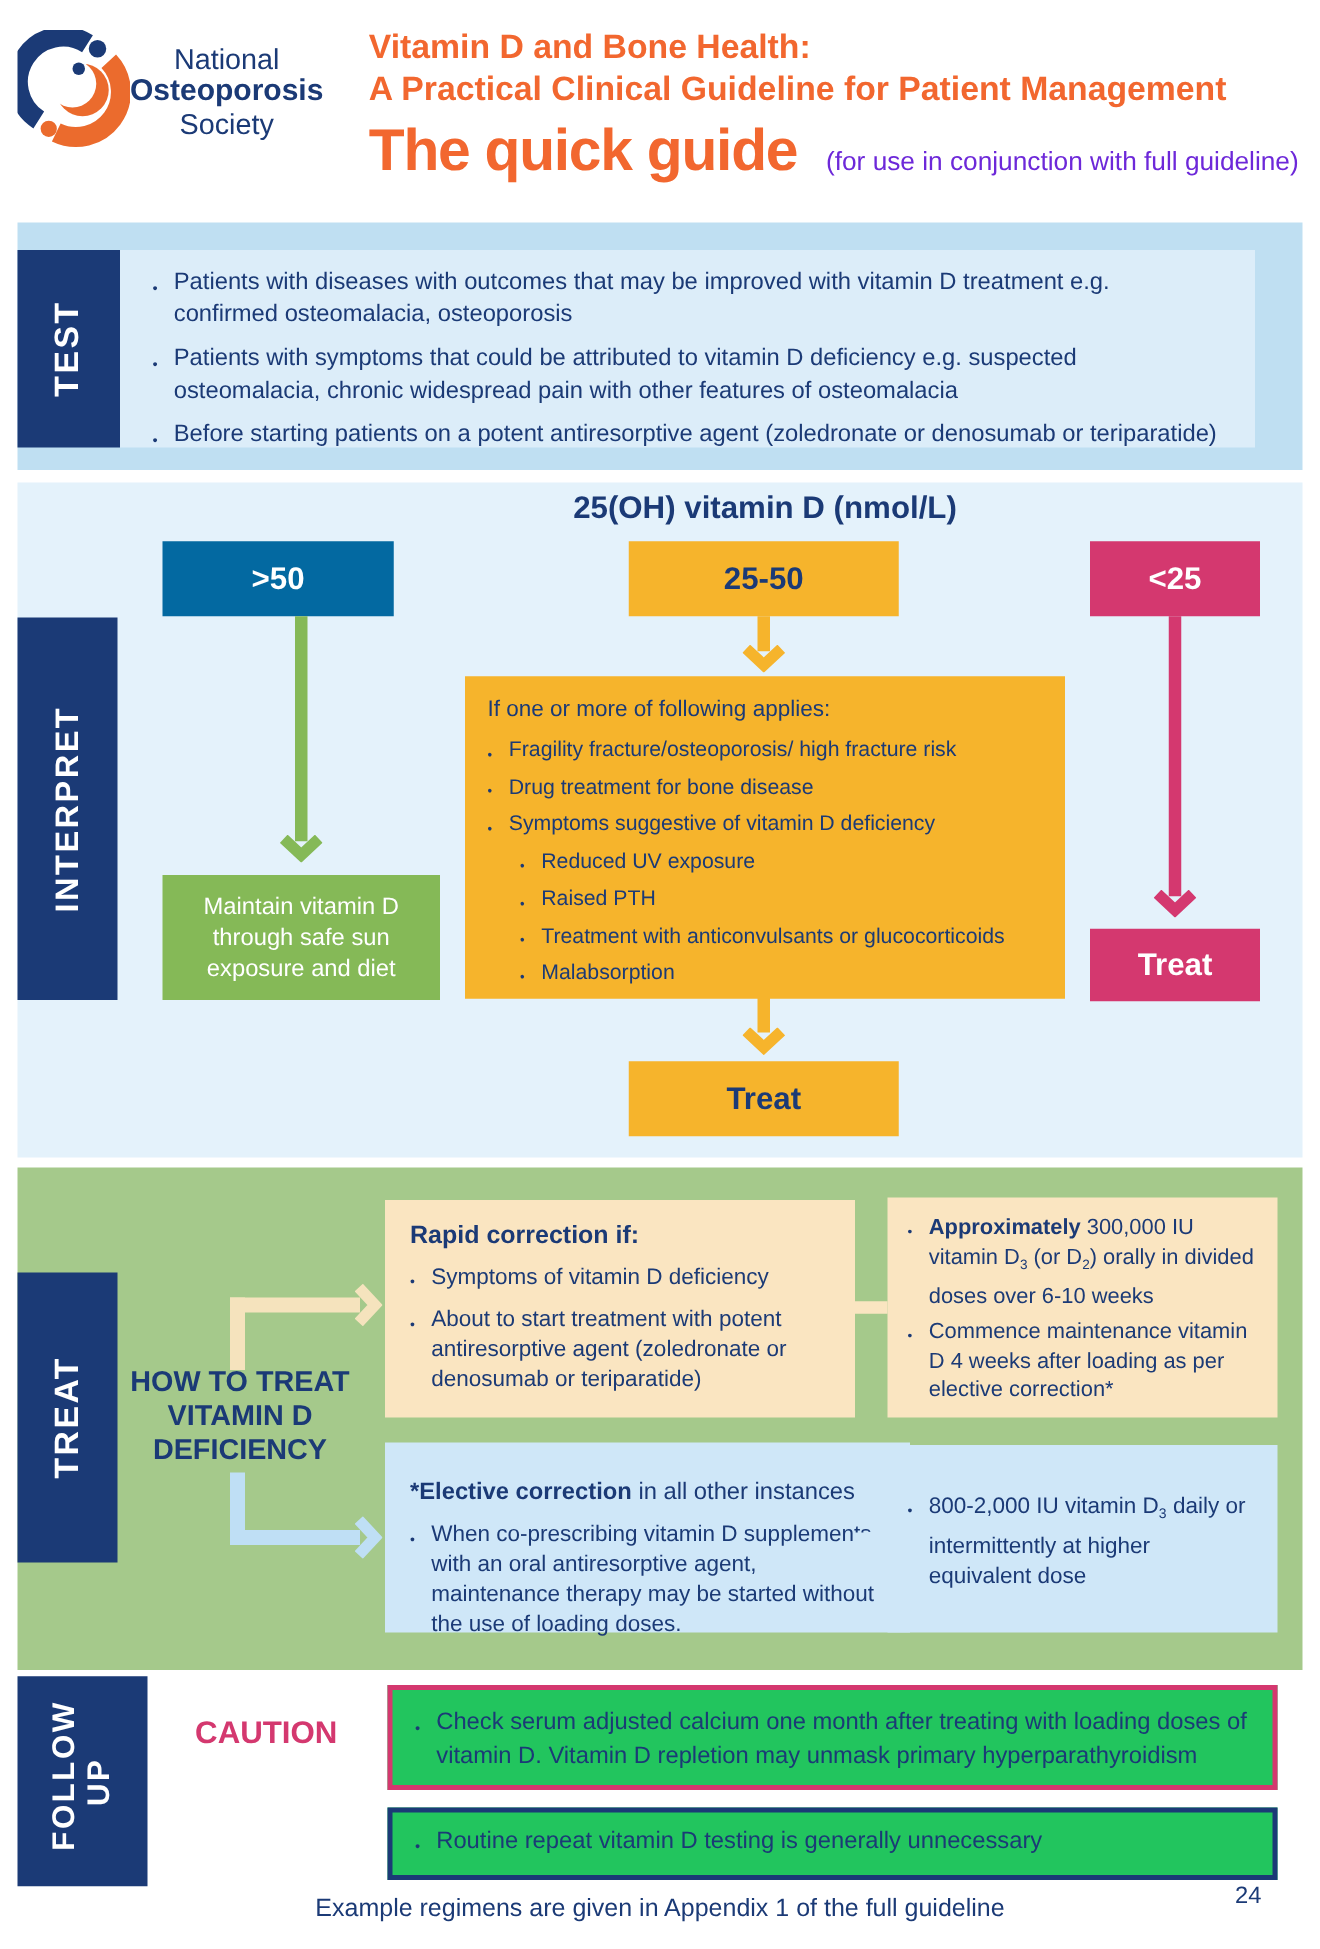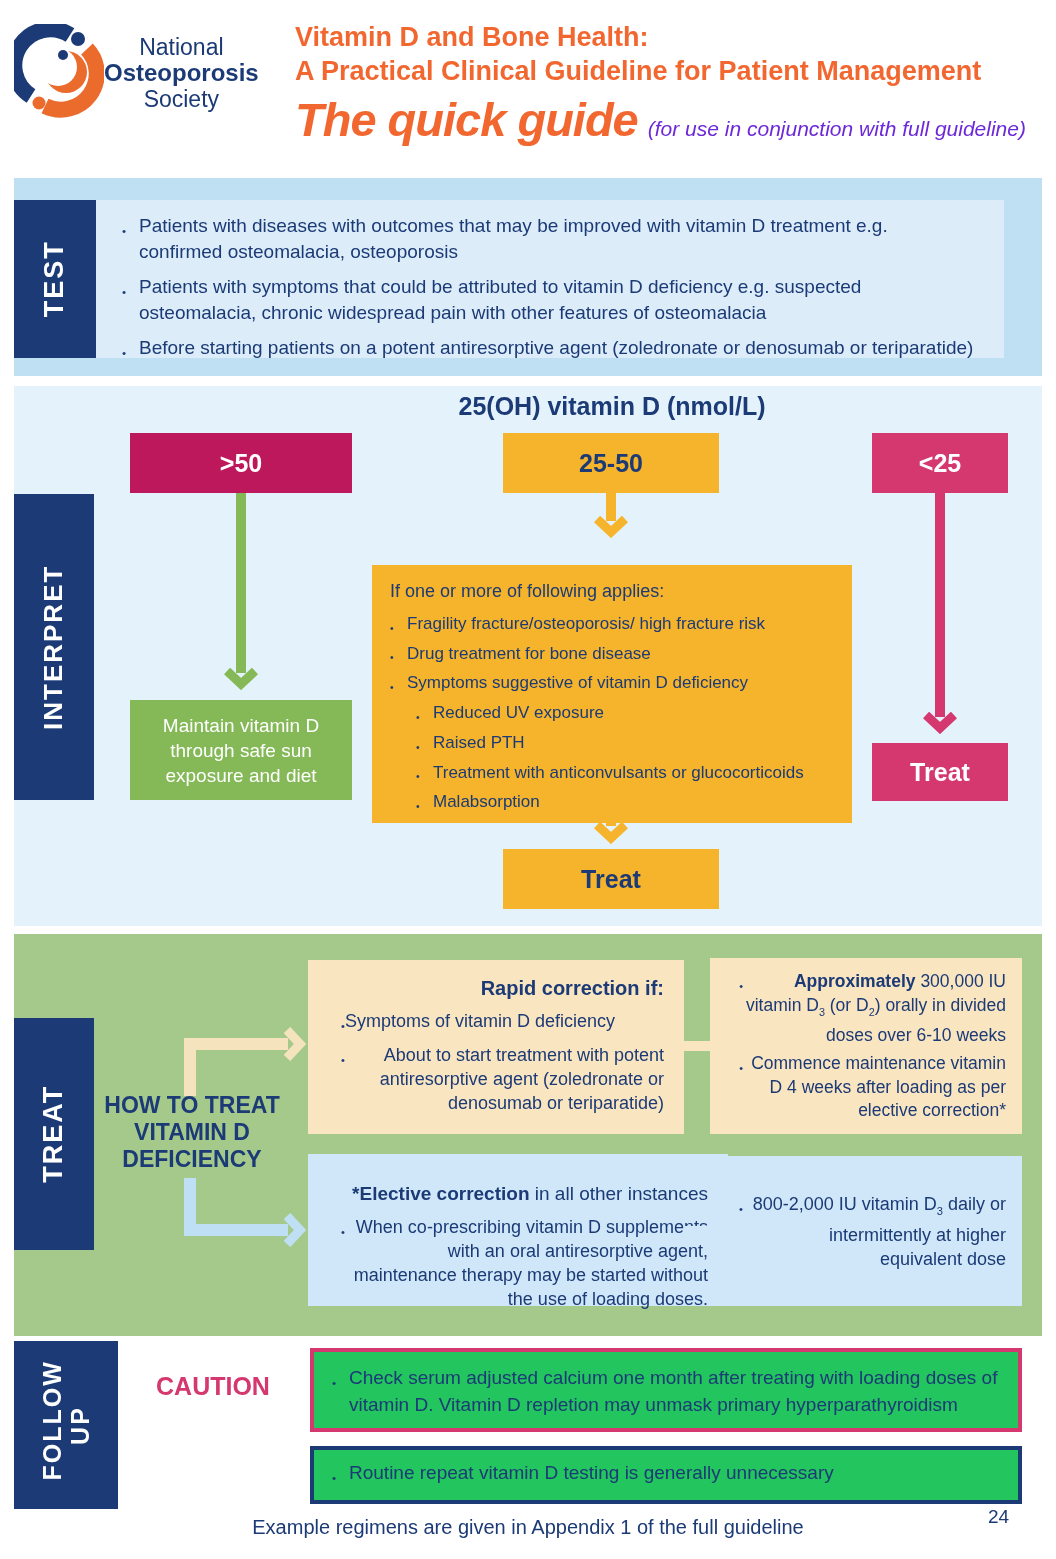--- a/index.html
+++ b/index.html
@@ -3,54 +3,54 @@
 <meta charset="utf-8">
 <style>
   html,body{margin:0;padding:0;background:#fff;}
   #page{position:relative;width:1056px;height:1559px;background:#fff;overflow:hidden;
         font-family:"Liberation Sans",sans-serif;color:#1b3a76;}
   .abs{position:absolute;}
   
   .logo-text{position:absolute;left:104px;top:34px;font-size:23px;line-height:26px;color:#1b3a76;text-align:center;}
   .logo-text .bold{font-weight:bold;font-size:24px;}
   .title-line{position:absolute;left:295px;font-size:27px;font-weight:bold;color:#f2672f;}
-  .quick-row{position:absolute;left:295px;top:92px;display:flex;align-items:baseline;gap:10px;font-style:italic;}
+  .quick-row{position:absolute;left:295px;top:92px;display:flex;align-items:baseline;gap:23px;}
   .quick-big{font-size:47px;font-weight:bold;color:#f2672f;letter-spacing:-1px;}
   .quick-note{font-size:21px;color:#6d28d9;}
   
   .band{position:absolute;left:14px;width:1028px;}
   .navy-box{position:absolute;background:#1b3a76;display:flex;align-items:center;justify-content:center;}
   .vlabel{transform:rotate(-90deg);color:#fff;font-weight:bold;letter-spacing:2px;white-space:nowrap;text-align:center;line-height:1.1;}
   .vlabel.wrap{white-space:normal;width:110px;}
   .panel{position:absolute;box-sizing:border-box;}
   .bullet{display:flex;}
   .bullet::before{content:"•";flex:0 0 17px;font-size:0.62em;padding-top:0.45em;}
   
   .test-panel{background:#dcedf9;padding:13px 30px 8px 26px;font-size:19px;line-height:26px;}
   .test-panel .bullet{margin-bottom:9px;}
   
   .int-heading{position:absolute;left:372px;top:392px;width:480px;text-align:center;
                font-size:25px;font-weight:bold;}
   .branch{position:absolute;height:60px;display:flex;align-items:center;justify-content:center;
           font-size:25px;font-weight:bold;}
-  .crit-box{background:#f6b42c;padding:14px 18px;font-size:17px;line-height:25px;margin-top:24px;}
+  .crit-box{background:#f6b42c;padding:14px 18px;font-size:17px;line-height:25px;}
   .crit-box .hd{margin-bottom:7px;font-size:18px;}
   .crit-box .subs{margin-left:26px;}
   .green-box{background:#85b957;color:#fff;font-size:19px;line-height:25px;display:flex;
              align-items:center;justify-content:center;text-align:center;padding:0 20px;}
   .treat-pill{position:absolute;display:flex;align-items:center;justify-content:center;
               font-size:25px;font-weight:bold;}
   .stem{position:absolute;}
   .chev{position:absolute;}
   
   .howto{position:absolute;left:92px;top:1092px;width:200px;text-align:center;
          font-size:23px;font-weight:bold;line-height:27px;}
   .cream-panel{background:#fae5c1;}
   .blue-panel{background:#cfe7f8;}
-  .dose{font-size:18px;line-height:24px;padding:16px 20px;text-align:right;}
+  .dose{font-size:18px;line-height:24px;padding:16px 20px;}
   .dose .hd{font-size:20px;font-weight:bold;margin-bottom:9px;}
   .dose .bullet{margin-bottom:5px;}
   .dose .b{font-weight:bold;}
   sub{font-size:0.62em;}
   
   .caution{position:absolute;left:128px;top:1372px;width:170px;text-align:center;
            font-size:25px;font-weight:bold;color:#d4386f;}
   .outline-box{position:absolute;left:310px;width:712px;background:#22c55e;box-sizing:border-box;
                font-size:19px;line-height:27px;padding:12px 18px;}
   .footer-note{position:absolute;left:0;top:1516px;width:1056px;text-align:center;font-size:20px;}
@@ -91,21 +91,21 @@
     <div class="bullet">Patients with symptoms that could be attributed to vitamin D deficiency e.g. suspected osteomalacia, chronic widespread pain with other features of osteomalacia</div>
     <div class="bullet">Before starting patients on a potent antiresorptive agent (zoledronate or denosumab or teriparatide)</div>
   </div>
 
   <div class="band" style="top:386px;height:540px;background:#e4f2fb"></div>
   <div class="int-heading">25(OH) vitamin D (nmol/L)</div>
   <div class="navy-box" style="left:14px;top:494px;width:80px;height:306px">
     <span class="vlabel" style="font-size:26px">INTERPRET</span>
   </div>
 
-  <div class="branch" style="left:130px;top:433px;width:222px;background:#be185d;color:#fff">&gt;50</div>
+  <div class="branch" style="left:130px;top:433px;width:185px;background:#0369a1;color:#fff">&gt;50</div>
   <div class="branch" style="left:503px;top:433px;width:216px;background:#f6b42c;color:#1b3a76">25-50</div>
   <div class="branch" style="left:872px;top:433px;width:136px;background:#d4386f;color:#fff">&lt;25</div>
 
   <div class="stem" style="left:236px;top:493px;width:10px;height:180px;background:#85b957"></div>
   <svg class="chev" style="left:224px;top:668px" width="34" height="22">
       <polyline points="3,3 17,16 31,3" fill="none" stroke="#85b957" stroke-width="9"></polyline>
     </svg>
 
   <div class="stem" style="left:606px;top:493px;width:10px;height:28px;background:#f6b42c"></div>
   <svg class="chev" style="left:594px;top:516px" width="34" height="22">

